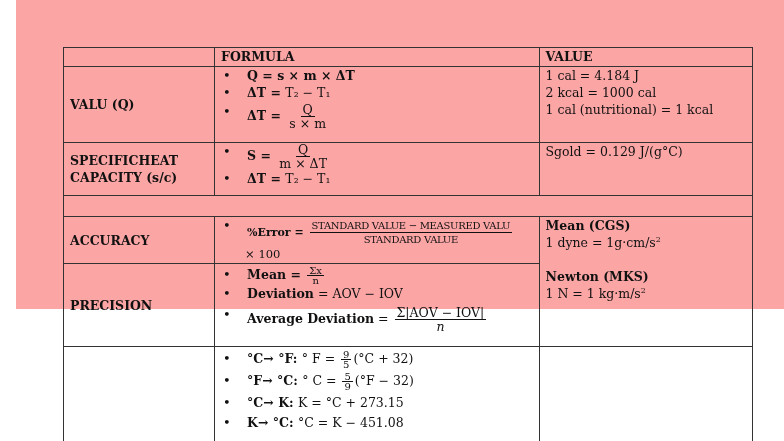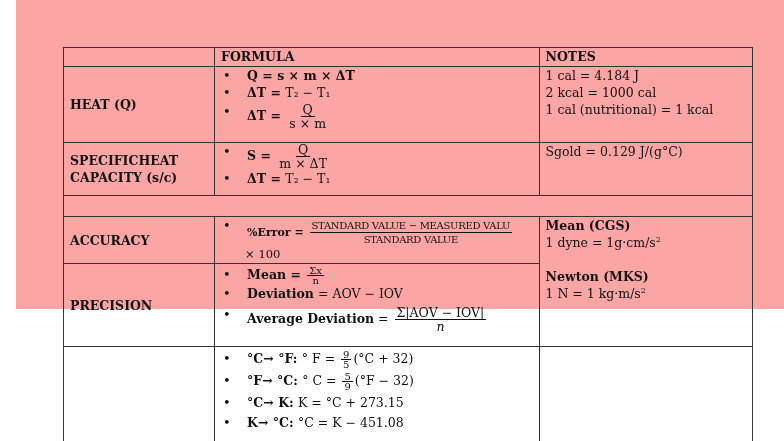--- a/index.html
+++ b/index.html
@@ -42,25 +42,25 @@
   <table class="sheet">
     <colgroup>
       <col class="col1">
         <col class="col2">
         <col class="col3">
     </colgroup>
     <tbody>
         <tr class="hdr">
       <td></td>
       <td>FORMULA</td>
-      <td>NOTES</td>
+      <td>VALUE</td>
     </tr>
 
     <tr class="row-heat">
-      <td class="label">HEAT (Q)</td>
+      <td class="label">VALU (Q)</td>
       <td>
         <ul class="f">
           <li>
             <span class="b">Q = s × m × ΔT</span>
           </li>
           <li>
             <span class="b">ΔT = </span><span>T₂ − T₁</span>
           </li>
           <li style="margin-top:2px;">
             <span class="b">ΔT = </span><span class="frac">

